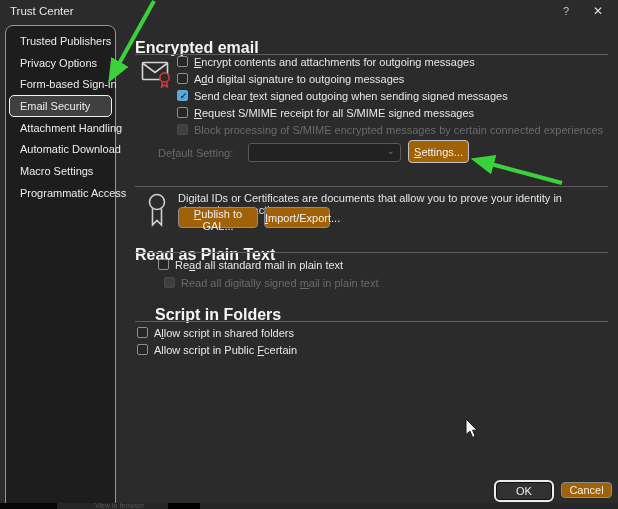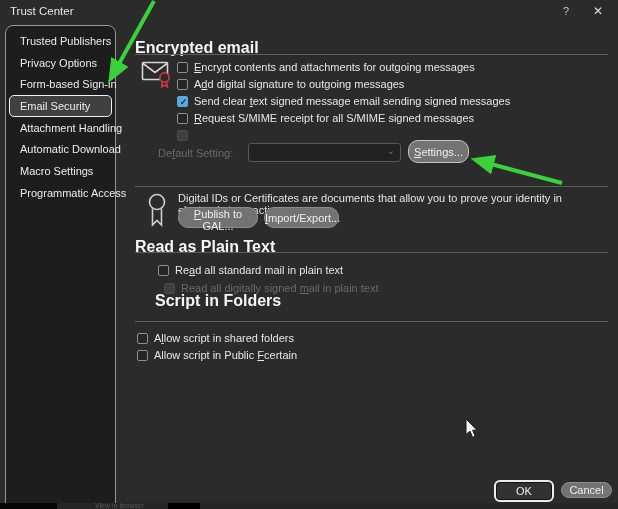--- a/index.html
+++ b/index.html
@@ -18,43 +18,43 @@
   
   .sidebar { position:absolute; left:5px; top:25px; width:111px; height:490px; background:#1d1d1d; border:1px solid #969696; border-radius:8px; padding-top:4px; }
   .side-item { height:21.7px; line-height:21.7px; font-size:11px; color:#ececec; padding-left:10px; margin:0 3px; border:1px solid transparent; border-radius:5px; white-space:nowrap; cursor:default; }
   .side-item.selected { background:#404040; border-color:#f0f0f0; }
 
   
   .sec-h { position:absolute; left:135px; font-size:16px; font-weight:bold; color:#f5f5f5; white-space:nowrap; }
   .rule { position:absolute; left:135px; width:473px; border-top:1px solid #5e5e5e; height:0; }
 
   
-  .row { display:flex; align-items:flex-end; height:17px; white-space:nowrap; }
+  .row { display:flex; align-items:flex-start; height:17px; white-space:nowrap; }
   .cb { width:11px; height:11px; border:1px solid #8f8f8f; border-radius:2px; background:#262626; margin-right:6px; flex:0 0 auto; position:relative; }
   .cb.checked { background:#57a8dc; border-color:#57a8dc; }
   .cb.checked::after { content:"✓"; position:absolute; left:0; top:-1px; width:11px; text-align:center; font-size:9px; font-weight:bold; color:#14293a; line-height:12px; }
   .cb.disabled-filled { background:#3f3f3f; border-color:#4a4a4a; }
   .lbl { font-size:11px; color:#e6e6e6; }
   .disabled .lbl, .lbl.disabled { color:#6a6a6a; }
   .u { text-decoration:underline; text-underline-offset:1px; }
 
   
   .env-icon { position:absolute; left:141px; top:59px; }
   .opt-list-1 { position:absolute; left:177px; top:56px; }
   .default-lbl { position:absolute; left:158px; top:147px; font-size:11px; color:#6a6a6a; }
   .combo { position:absolute; left:248px; top:143px; width:153px; height:19px; background:#222222; border:1px solid #585858; border-radius:3px; }
   .combo .chev { position:absolute; right:5px; top:1px; font-size:10px; color:#6f6f6f; }
-  .btn { background:#737373; border:1px solid #8c8c8c; border-radius:10px; color:#efefef; font-size:11px; font-family:"Liberation Sans",sans-serif; text-align:center; cursor:default; }
+  .btn { background:#a16207; border:1px solid #8c8c8c; border-radius:4px; color:#efefef; font-size:11px; font-family:"Liberation Sans",sans-serif; text-align:center; cursor:default; }
   .settings-btn { position:absolute; left:408px; top:140px; width:61px; height:23px; border-color:#c4c4c4; }
 
   
   .ribbon-icon { position:absolute; left:145px; top:192px; }
   .ids-desc { position:absolute; left:178px; top:192px; width:432px; font-size:11px; color:#e4e4e4; }
   .publish-btn { position:absolute; left:178px; top:207px; width:80px; height:21px; }
-  .import-btn { position:absolute; left:264px; top:207px; width:75px; height:21px; }
+  .import-btn { position:absolute; left:264px; top:207px; width:66px; height:21px; }
 
   
   .opt-read-1 { position:absolute; left:137px; top:259px;padding-left:21px; }
   .opt-read-2 { position:absolute; left:164px; top:277px; }
   .opt-script { position:absolute; left:137px; top:327px; }
 
   
   .ok-btn { position:absolute; left:494px; top:480px; width:60px; height:22px; border:2px solid #ececec; border-radius:6px; background:#323232; box-shadow:inset 0 0 0 1px #111; font-size:11px; }
   .cancel-btn { position:absolute; left:561px; top:482px; width:51px; height:16px; }
 
@@ -103,28 +103,29 @@
     <div class="row">
       <span class="cb"></span>
       <span class="lbl"><span></span><span class="u">E</span><span>ncrypt contents and attachments for outgoing messages</span></span>
     </div>
     <div class="row">
       <span class="cb"></span>
       <span class="lbl"><span>A</span><span class="u">d</span><span>d digital signature to outgoing messages</span></span>
     </div>
     <div class="row">
       <span class="cb checked"></span>
-      <span class="lbl"><span>Send clear </span><span class="u">t</span><span>ext signed message email sending signed messages</span></span>
+      <span class="lbl"><span>Send clear </span><span class="u">t</span><span>ext signed outgoing when sending signed messages</span></span>
     </div>
     <div class="row">
       <span class="cb"></span>
       <span class="lbl"><span></span><span class="u">R</span><span>equest S/MIME receipt for all S/MIME signed messages</span></span>
     </div>
     <div class="row disabled">
       <span class="cb disabled-filled"></span>
+      <span class="lbl"><span></span><span>Block processing of S/MIME encrypted messages by certain connected experiences</span></span>
     </div>
   </div>
 
   <div class="default-lbl"><span>De</span><span class="u">f</span><span>ault Setting:</span></div>
   <div class="combo">
     <span></span>
     <span class="chev">⌄</span>
   </div>
   <button class="btn settings-btn"><span class="u">S</span><span>ettings...</span></button>
 
@@ -132,33 +133,33 @@
 
   <svg class="ribbon-icon" width="24" height="36" viewBox="0 0 24 36">
     <circle cx="12" cy="10" r="7.5" fill="none" stroke="#cfcfcf" stroke-width="1.6"></circle>
     <path d="M7.5,16.5 L7.5,33 L12,28.5 L16.5,33 L16.5,16.5" fill="none" stroke="#cfcfcf" stroke-width="1.6"></path>
   </svg>
 
   <div class="ids-desc">Digital IDs or Certificates are documents that allow you to prove your identity in electronic transactions.</div>
   <button class="btn publish-btn"><span class="u">P</span><span>ublish to GAL...</span></button>
   <button class="btn import-btn"><span class="u">I</span><span>mport/Export...</span></button>
 
-  <div class="sec-h" style="top:238px;">Read as Plain Text</div>
+  <div class="sec-h" style="top:246px;">Read as Plain Text</div>
   <div class="rule" style="top:252px;"></div>
 
   <div class="opt-read-1 row">
     <span class="cb"></span>
     <span class="lbl"><span>Re</span><span class="u">a</span><span>d all standard mail in plain text</span></span>
   </div>
   <div class="opt-read-2 row disabled">
     <span class="cb disabled-filled"></span>
     <span class="lbl"><span>Read all digitally signed </span><span class="u">m</span><span>ail in plain text</span></span>
   </div>
 
-  <div class="sec-h" style="top:292px;padding-left:20px;">Script in Folders</div>
+  <div class="sec-h" style="top:306px;padding-left:20px;">Script in Folders</div>
   <div class="rule" style="top:321px;"></div>
 
   <div class="opt-script">
     <div class="row">
       <span class="cb"></span>
       <span class="lbl"><span>A</span><span class="u">l</span><span>low script in shared folders</span></span>
     </div>
     <div class="row">
       <span class="cb"></span>
       <span class="lbl"><span>Allow script in Public </span><span class="u">F</span><span>certain</span></span>

